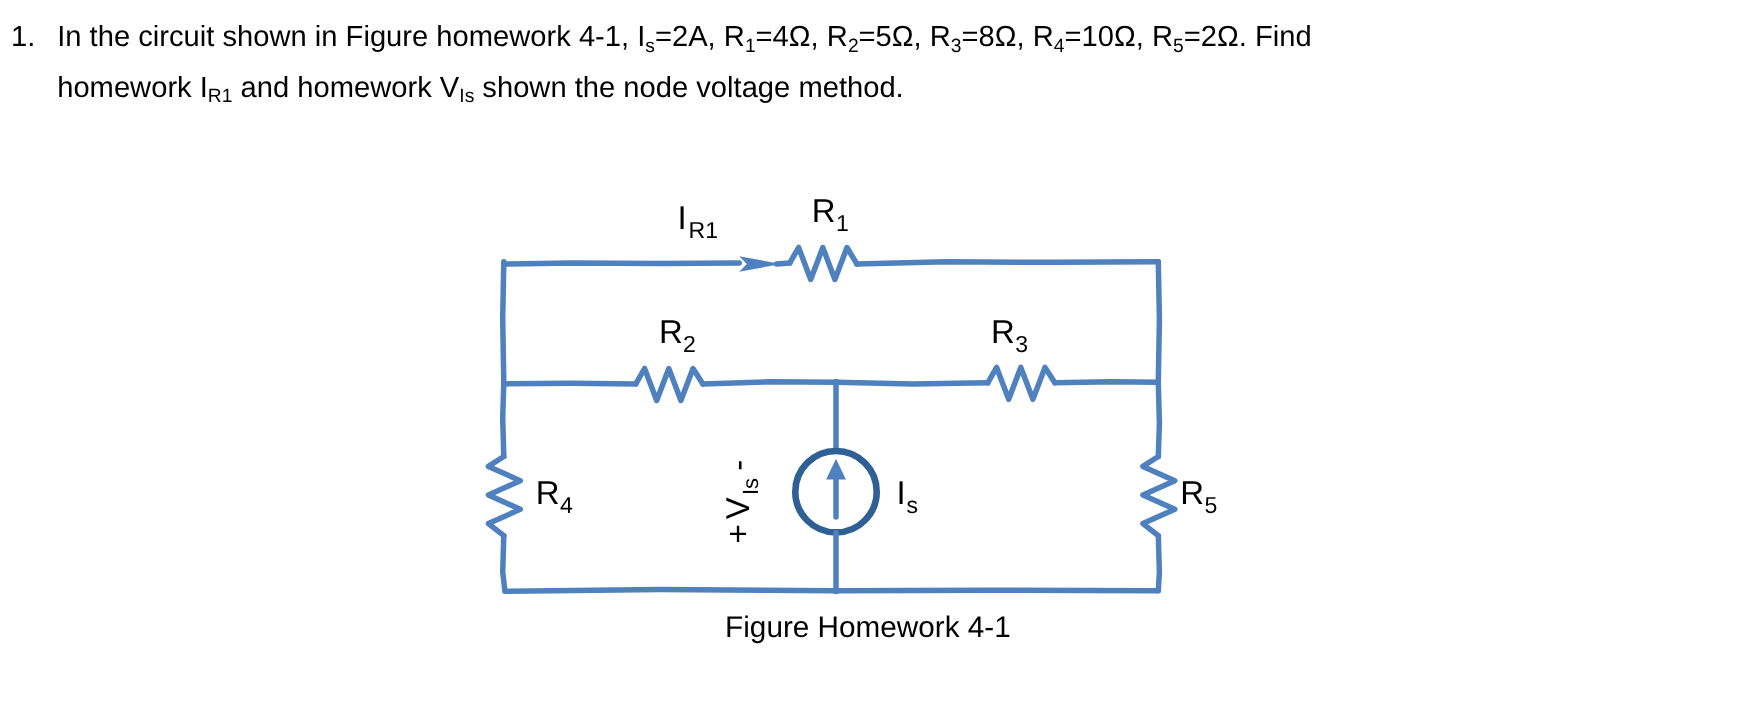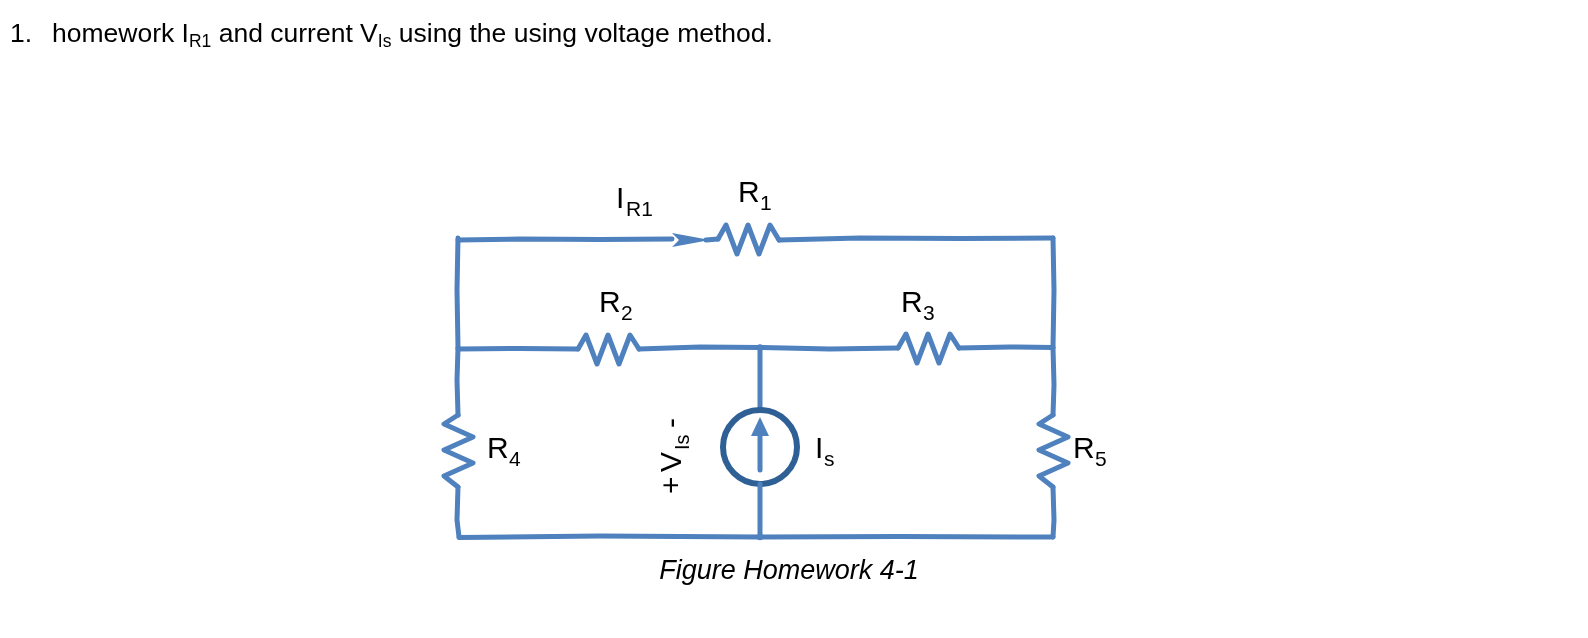--- a/index.html
+++ b/index.html
@@ -71,21 +71,20 @@
     left: 0;
     top: 425px;
     width: 1588px;
     text-align: center;
     font-size: 27px;
   }
   .cap-inner {
     display: inline-block;
     margin-left: -2px;
     transform: translateX(-4px);
-    font-style: italic;
   }
 
   
   .lbl {
     font-family: "Liberation Sans", sans-serif;
     font-size: 30px;
     fill: #000000;
   }
   .lbl-sub {
     font-family: "Liberation Sans", sans-serif;
@@ -108,21 +107,22 @@
     stroke-linejoin: round;
   }
 </style>
 </head>
 <body>
 
 <div id="problem">
   <div class="prob-row">
     <div class="prob-number">1.</div>
     <div class="prob-body">
-      <div class="line"><span>homework I</span><sub>R1</sub><span> and current V</span><sub>Is</sub><span> using the using voltage method.</span></div>
+      <div class="line"><span>In the circuit shown in Figure homework 4-1, I</span><sub>s</sub><span>=2A, R</span><sub>1</sub><span>=4Ω, R</span><sub>2</sub><span>=5Ω, R</span><sub>3</sub><span>=8Ω, R</span><sub>4</sub><span>=10Ω, R</span><sub>5</sub><span>=2Ω. Find</span></div>
+      <div class="line"><span>homework I</span><sub>R1</sub><span> and homework V</span><sub>Is</sub><span> shown the node voltage method.</span></div>
     </div>
   </div>
 </div>
 
 <div id="figure">
 
   <svg id="circuit-svg" width="1588" height="430" viewBox="0 0 1588 430">
 
     <g>
 

